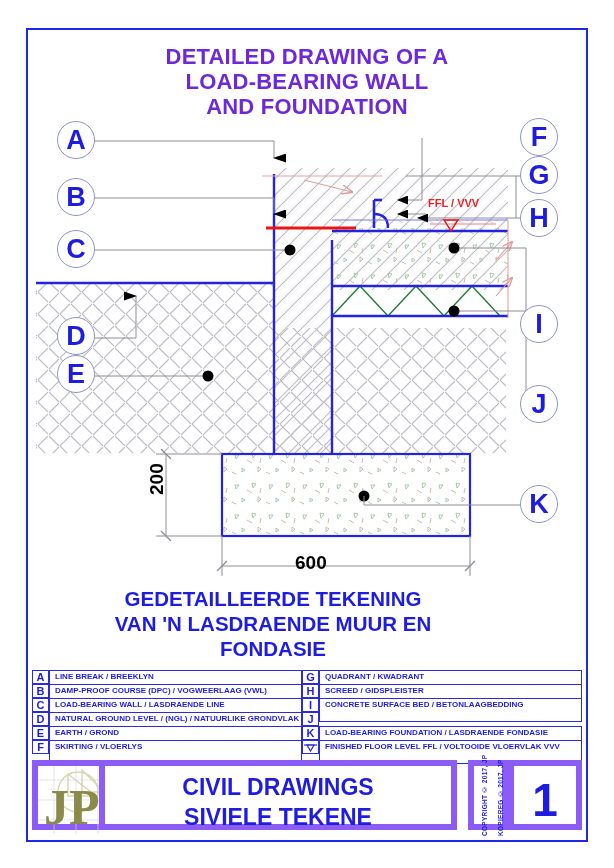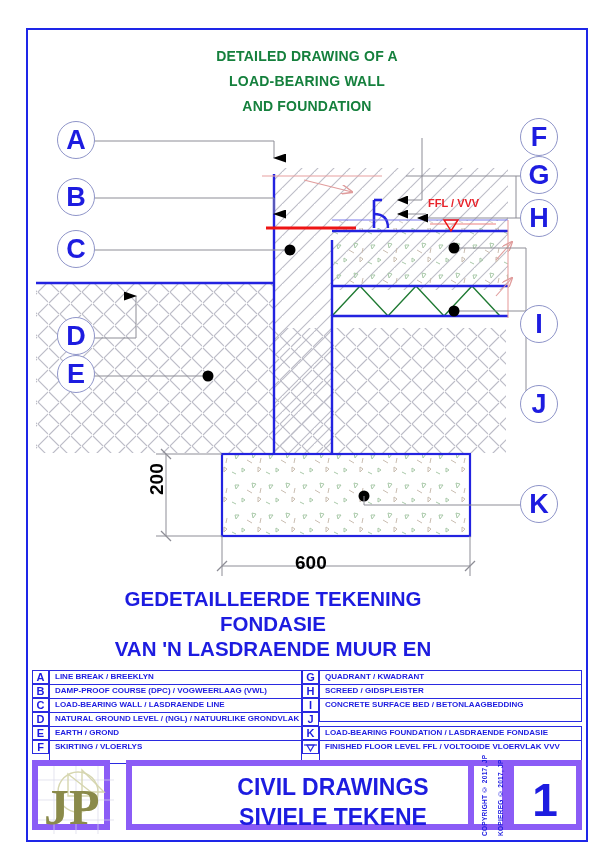--- a/index.html
+++ b/index.html
@@ -7,21 +7,21 @@
        font-family:"Liberation Sans",sans-serif;}
 
   #sheet{position:absolute;left:0;top:0;width:614px;height:868px;}
 
   
   .frame{position:absolute;left:26px;top:28px;width:562px;height:814px;
          border:2px solid #1e26e8;box-sizing:border-box;background:#fff;}
 
   
   .title-top{position:absolute;left:26px;top:44px;width:562px;text-align:center;
-             color:#15803d;font-weight:bold;font-size:14px;line-height:25px;
+             color:#6d28d9;font-weight:bold;font-size:22px;line-height:25px;
              letter-spacing:.2px;}
   .title-bot{position:absolute;left:26px;top:586px;width:494px;text-align:center;
              color:#1d1ce0;font-weight:bold;font-size:20.5px;line-height:25px;}
 
   
   #dwg{position:absolute;left:26px;top:28px;}
 
   
   .bal{position:absolute;width:38px;height:38px;border-radius:50%;
        border:1px solid #8f95c9;box-sizing:border-box;background:#fff;
@@ -40,21 +40,21 @@
          color:#1d1ce0;font-weight:bold;font-size:8px;line-height:12px;
          padding-left:5px;white-space:nowrap;overflow:hidden;}
   .lgtxt.L{left:17px;width:253px;}
   .lgkey.R{left:270px;}
   .lgtxt.R{left:287px;width:263px;}
 
   
   .tb{position:absolute;left:32px;top:760px;height:70px;
       border:6px solid #8b5cf6;box-sizing:border-box;background:#fff;}
   .tb-logo{left:32px;width:78px;}
-  .tb-main{left:126px;width:414px;}
+  .tb-main{left:99px;width:358px;}
   .tb-cr{left:468px;width:40px;}
   .tb-num{left:508px;width:74px;}
   .tb-main-txt{color:#1d1ce0;font-weight:bold;font-size:23px;line-height:30px;
                text-align:center;padding-top:6px;}
   .tb-num-txt{color:#1d1ce0;font-weight:bold;font-size:46px;line-height:68px;
               text-align:center;}
   .cr-line{position:absolute;top:0;height:70px;width:14px;
            writing-mode:vertical-rl;transform:rotate(180deg);
            color:#1d1ce0;font-weight:bold;font-size:6.5px;line-height:14px;
            text-align:center;letter-spacing:.3px;white-space:nowrap;}
@@ -224,22 +224,22 @@
 
   <div class="bal" style="left:520px;top:118px;">F</div>
   <div class="bal" style="left:520px;top:156px;">G</div>
   <div class="bal" style="left:520px;top:199px;">H</div>
   <div class="bal" style="left:520px;top:305px;">I</div>
   <div class="bal" style="left:520px;top:385px;">J</div>
   <div class="bal" style="left:520px;top:485px;">K</div>
 
   <div class="title-bot">
     <div>GEDETAILLEERDE TEKENING</div>
+    <div>VAN 'N LASDRAENDE MUUR EN</div>
     <div>FONDASIE</div>
-    <div>VAN 'N LASDRAENDE MUUR EN</div>
   </div>
 
   <div class="legend">
 
     <div class="lgrow" style="top:0px;">
       <div class="lgkey">A</div>
       <div class="lgtxt L">LINE BREAK / BREEKLYN</div>
       <div class="lgkey R">G</div>
       <div class="lgtxt R">QUADRANT / KWADRANT</div>
     </div>

